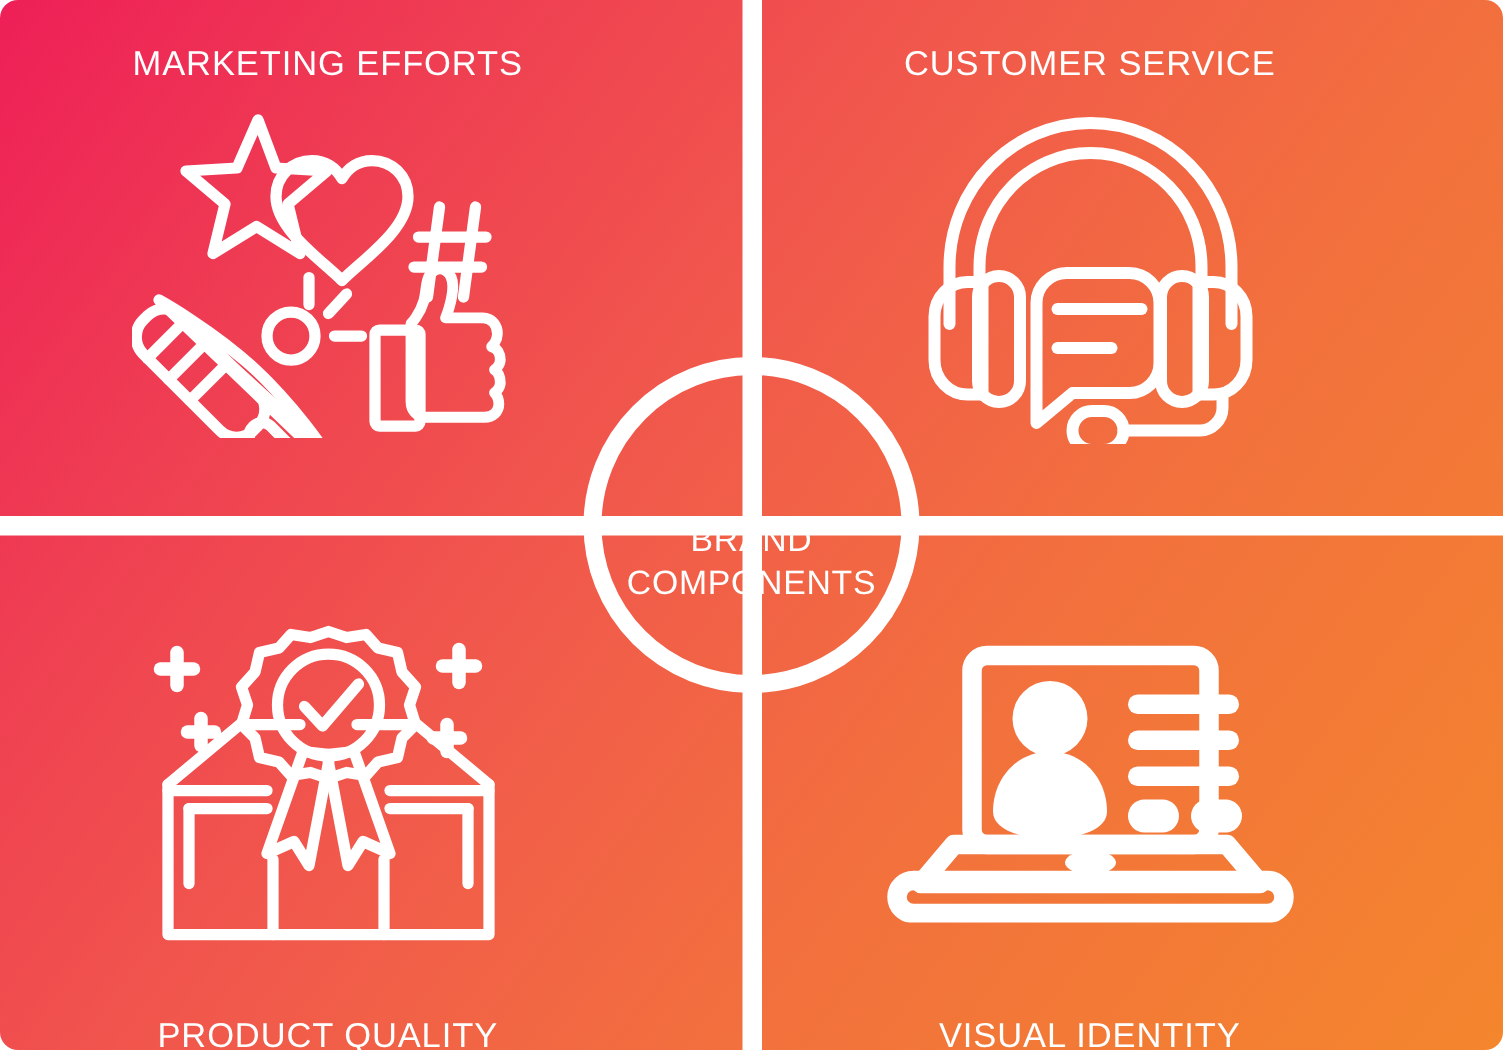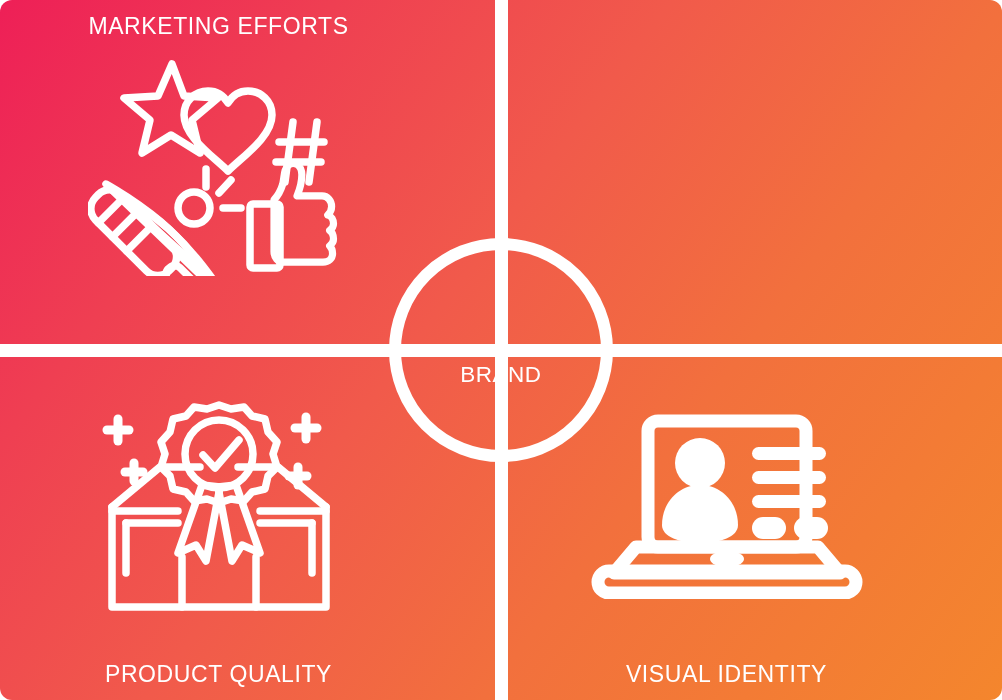--- a/index.html
+++ b/index.html
@@ -37,20 +37,21 @@
     top: 344px;
     width: 1002px;
     height: 13px;
   }
   
   .quadrant {
     position: absolute;
     width: 437px;
     height: 344px;
     box-sizing: border-box;
+    margin-top: 16px;
   }
   #quadrant-marketing  { left: 0;     top: 0; }
   #quadrant-service    { left: 508px; top: 0; }
   #quadrant-quality    { left: 0;     top: 357px; height: 343px; border-radius: 28px; }
   #quadrant-visual     { left: 508px; top: 357px; height: 343px; padding-left: 42px; }
 
   .quad-label {
     position: absolute;
     left: 0;
     width: 100%;
@@ -143,20 +144,47 @@
         <path d="M118 113 L118 131"></path>
         <path d="M143 124 L131 137"></path>
         <path d="M153 152 L135 152"></path>
 
         <path d="M200 156 C200 156 206 150 209 140 C211 132 210 124 215 120 C221 115 229 120 229 130 C229 140 224 152 224 152 L250 152 C256 152 260 157 260 163 C260 168 256 172 256 172 C260 173 262 177 262 181 C262 185 258 188 258 188 C261 190 262 193 262 197 C262 201 258 204 258 204 C260 206 261 209 261 212 C261 217 257 221 251 221 L210 221 C204 221 200 216 200 210 Z" transform="translate(-6,-6) scale(0.96)"></path>
         <rect x="163" y="152" width="30" height="64" rx="3" transform="translate(-1,-4)"></rect>
       </svg>
     </div>
   </div>
 
+  <div class="quadrant" id="quadrant-service">
+    <div class="quad-label label-top">CUSTOMER SERVICE</div>
+    <div class="quad-icon" id="icon-service">
+      <svg width="232" height="230" viewBox="0 0 232 230" fill="none" stroke="#ffffff" stroke-width="8" stroke-linecap="round" stroke-linejoin="round">
+
+        <path d="M22 150 L22 112 C22 59 64 16 116 16 C168 16 210 59 210 112 L210 150"></path>
+
+        <path d="M42 150 L42 112 C42 70 75 36 116 36 C157 36 190 70 190 112 L190 150"></path>
+
+        <path d="M34 122 C22 122 12 132 12 145 L12 174 C12 187 22 197 34 197 L44 197 L44 122 Z"></path>
+
+        <rect x="41" y="118" width="28" height="84" rx="14"></rect>
+
+        <path d="M198 122 C210 122 220 132 220 145 L220 174 C220 187 210 197 198 197 L188 197 L188 122 Z"></path>
+
+        <rect x="163" y="118" width="28" height="84" rx="14"></rect>
+
+        <path d="M84 142 C84 131 93 122 104 122 L146 122 C157 122 166 131 166 142 L166 182 C166 193 157 202 146 202 L108 202 L84 222 Z" transform="translate(-4,-6)"></path>
+        <path d="M94 140 L150 140"></path>
+        <path d="M94 166 L130 166"></path>
+
+        <path d="M204 197 L204 206 C204 214 197 221 189 221 L138 221"></path>
+
+        <rect x="104" y="208" width="34" height="26" rx="13"></rect>
+      </svg>
+    </div>
+  </div>
 
   <div class="quadrant" id="quadrant-quality">
     <div class="quad-icon" id="icon-quality">
       <svg width="250" height="222" viewBox="0 0 250 222" fill="none" stroke="#ffffff" stroke-width="7.5" stroke-linecap="round" stroke-linejoin="round">
 
         <path d="M18 112 L18 212 L232 212 L232 112"></path>
         <path d="M18 112 L66 72 L106 72"></path>
         <path d="M232 112 L184 72 L144 72"></path>
         <path d="M18 116 L84 116"></path>
         <path d="M232 116 L166 116"></path>
@@ -230,16 +258,17 @@
     </div>
     <div class="quad-label label-bottom">VISUAL IDENTITY</div>
   </div>
 
   <div class="divider" id="divider-vertical"></div>
   <div class="divider" id="divider-horizontal"></div>
 
   <div id="center-hub">
     <div id="center-hub-text">
       <span>BRAND</span>
+      <span>COMPONENTS</span>
     </div>
   </div>
 
 </div>
 
 </body></html>

